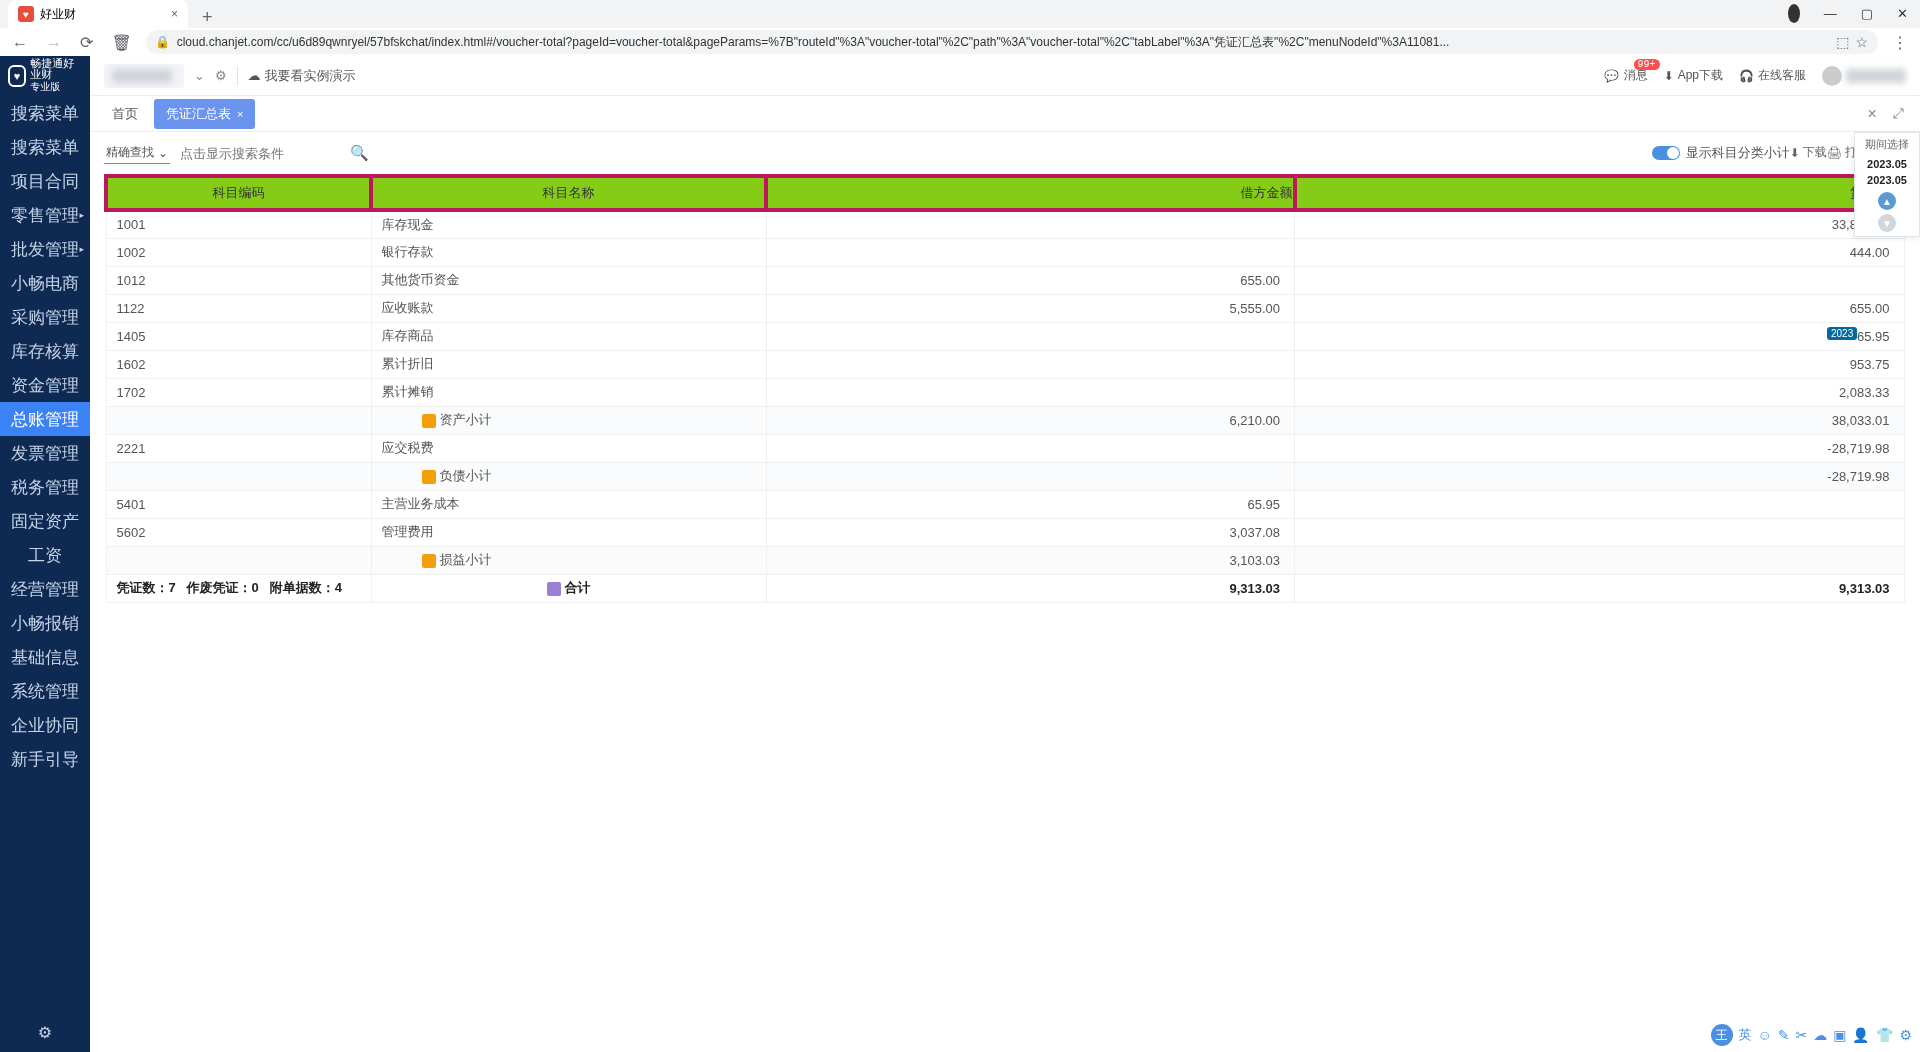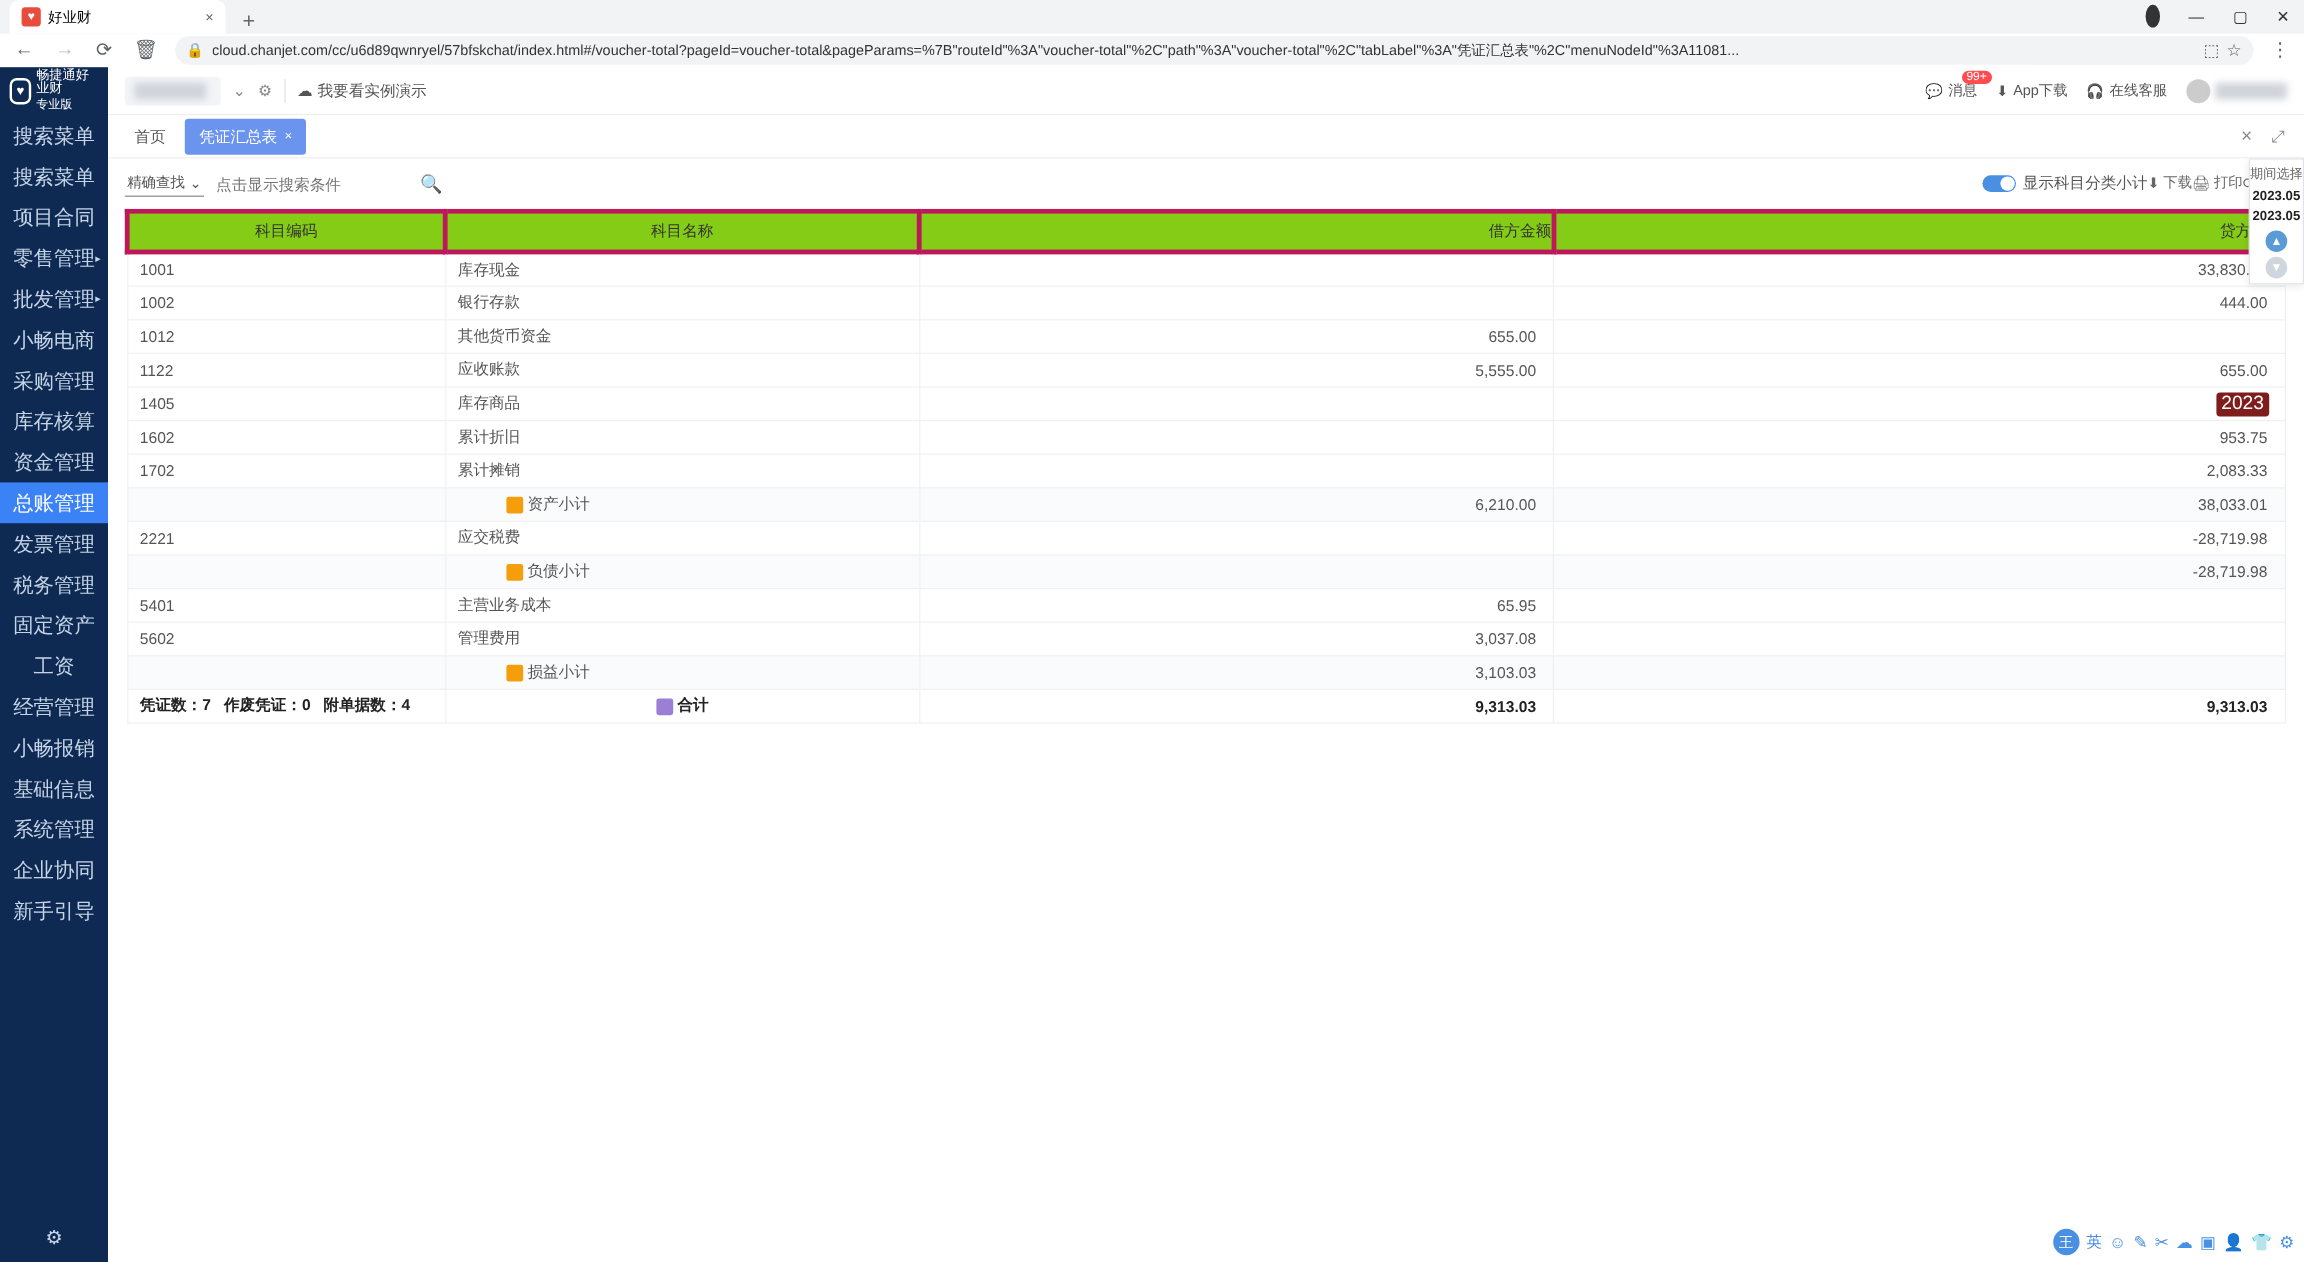--- a/index.html
+++ b/index.html
@@ -39,21 +39,21 @@
 
 
 .topbar { height: 40px; border-bottom: 1px solid #eee; display: flex; align-items: center; padding: 0 14px; gap: 10px; font-size: 13px; color: #555; }
 .org-select { display: flex; align-items: center; gap: 6px; background: #f2f4f7; padding: 2px 8px; border-radius: 4px; min-width: 80px; height: 24px; position: relative; }
 .org-blur { filter: blur(3px); background: #d0d4da; width: 60px; height: 14px; border-radius: 2px; }
 .gear { cursor: pointer; color: #888; }
 .topbar-divider { width: 1px; height: 20px; background: #e0e0e0; }
 .demo-link { display: flex; align-items: center; gap: 4px; cursor: pointer; }
 .topbar-right { margin-left: auto; display: flex; align-items: center; gap: 16px; }
 .tb-item { display: flex; align-items: center; gap: 4px; cursor: pointer; font-size: 12px; position: relative; }
-.badge { position: absolute; top: -8px; right: -12px; background: #ff4d4f; color: #fff; font-size: 10px; border-radius: 8px; padding: 0 4px; }
+.badge { position: absolute; top: -8px; right: -12px; background: #ff4d4f; color: #fff; font-size: 10px; border-radius: 8px; padding: 0 4px; font-family: Liberation Mono, monospace; }
 .user-avatar { width: 20px; height: 20px; border-radius: 50%; background: #ccc; }
 .user-blur { filter: blur(3px); background: #d0d4da; width: 60px; height: 14px; border-radius: 2px; }
 
 
 .tabs-row { height: 36px; border-bottom: 1px solid #eee; display: flex; align-items: center; padding: 0 10px; gap: 4px; font-size: 13px; }
 .page-tab { padding: 6px 12px; cursor: pointer; color: #555; }
 .page-tab.active { background: #6b94ef; color: #fff; border-radius: 3px; display: flex; align-items: center; gap: 6px; }
 .tab-x { font-size: 11px; cursor: pointer; }
 .tabs-close { margin-left: auto; font-size: 16px; color: #888; cursor: pointer; padding: 0 6px; }
 .tabs-expand { font-size: 14px; color: #888; cursor: pointer; padding: 0 6px; }
@@ -77,28 +77,28 @@
 .col-name { width: 395px; margin-top: 45px; }
 .col-debit, .col-credit { text-align: right; }
 td.num { text-align: right; padding-right: 14px; }
 tr.subtotal td { background: #fafbfc; color: #555; }
 .subtotal-icon { display: inline-block; width: 14px; height: 14px; background: #f59e0b; border-radius: 2px; margin-right: 4px; vertical-align: middle; }
 tr.total td { font-weight: bold; color: #222; }
 .total-icon { display: inline-block; width: 14px; height: 14px; background: #9b7fd4; border-radius: 2px; margin-right: 4px; vertical-align: middle; }
 .scroll-btn { position: absolute; right: 0; top: 0; width: 18px; height: 34px; background: #f0f0f0; border: 1px solid #ddd; display: flex; align-items: center; justify-content: center; color: #888; cursor: pointer; font-size: 11px; }
 
 
-.period-panel { position: absolute; right: 0; top: 132px; width: 46px; background: #fff; border: 1px solid #e0e4ea; box-shadow: -1px 2px 6px rgba(0,0,0,0.08); font-size: 11px; text-align: center; }
+.period-panel { position: absolute; right: 0; top: 132px; width: 66px; background: #fff; border: 1px solid #e0e4ea; box-shadow: -1px 2px 6px rgba(0,0,0,0.08); font-size: 11px; text-align: center; }
 .period-head { padding: 4px 0; color: #666; font-size: 11px; }
 .period-val { padding: 2px 0; font-weight: bold; color: #222; font-size: 11px; }
 .period-arrow { width: 18px; height: 18px; border-radius: 50%; background: #5b9bd5; color: #fff; margin: 4px auto; display: flex; align-items: center; justify-content: center; cursor: pointer; font-size: 10px; }
 .period-arrow.down { background: #d0d6de; }
 .period-month { padding: 3px 0; color: #555; cursor: pointer; }
 .period-month.active { background: #4a90e2; color: #fff; border-radius: 9px; margin: 1px 6px; }
-.year-badge { position: absolute; left: -28px; top: 194px; background: #7f1d1d; color: #fff; font-size: 16px; padding: 1px 4px; border-radius: 3px; }
+.year-badge { position: absolute; left: -28px; top: 194px; background: #0369a1; color: #fff; font-size: 10px; padding: 1px 4px; border-radius: 3px; }
 
 
 .ime-bar { position: absolute; bottom: 6px; right: 8px; display: flex; align-items: center; gap: 6px; font-size: 13px; }
 .ime-circle { width: 22px; height: 22px; border-radius: 50%; background: #4a90e2; color: #fff; display: flex; align-items: center; justify-content: center; font-size: 12px; }
 .ime-icon { color: #4a90e2; font-size: 14px; cursor: pointer; }
 </style>
 </head>
 <body>
 
 <div class="browser-chrome">

